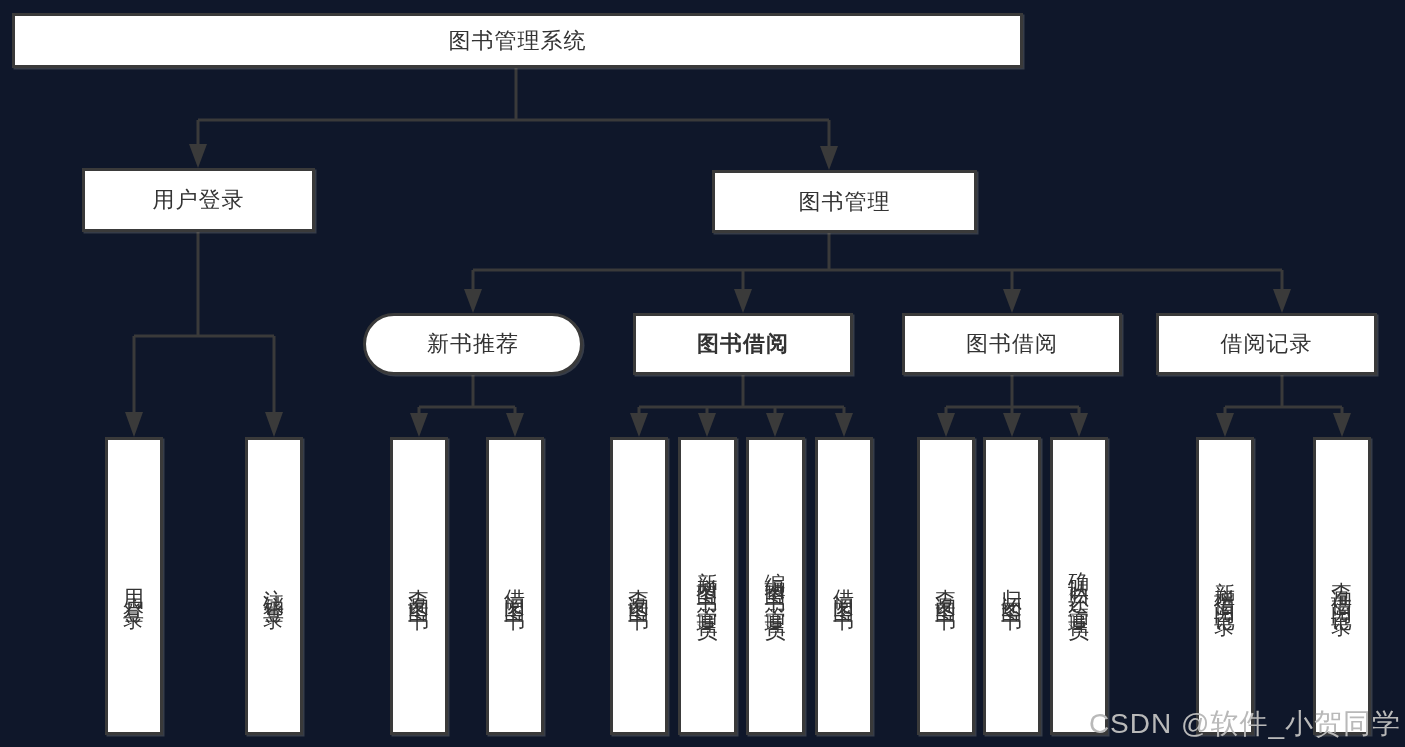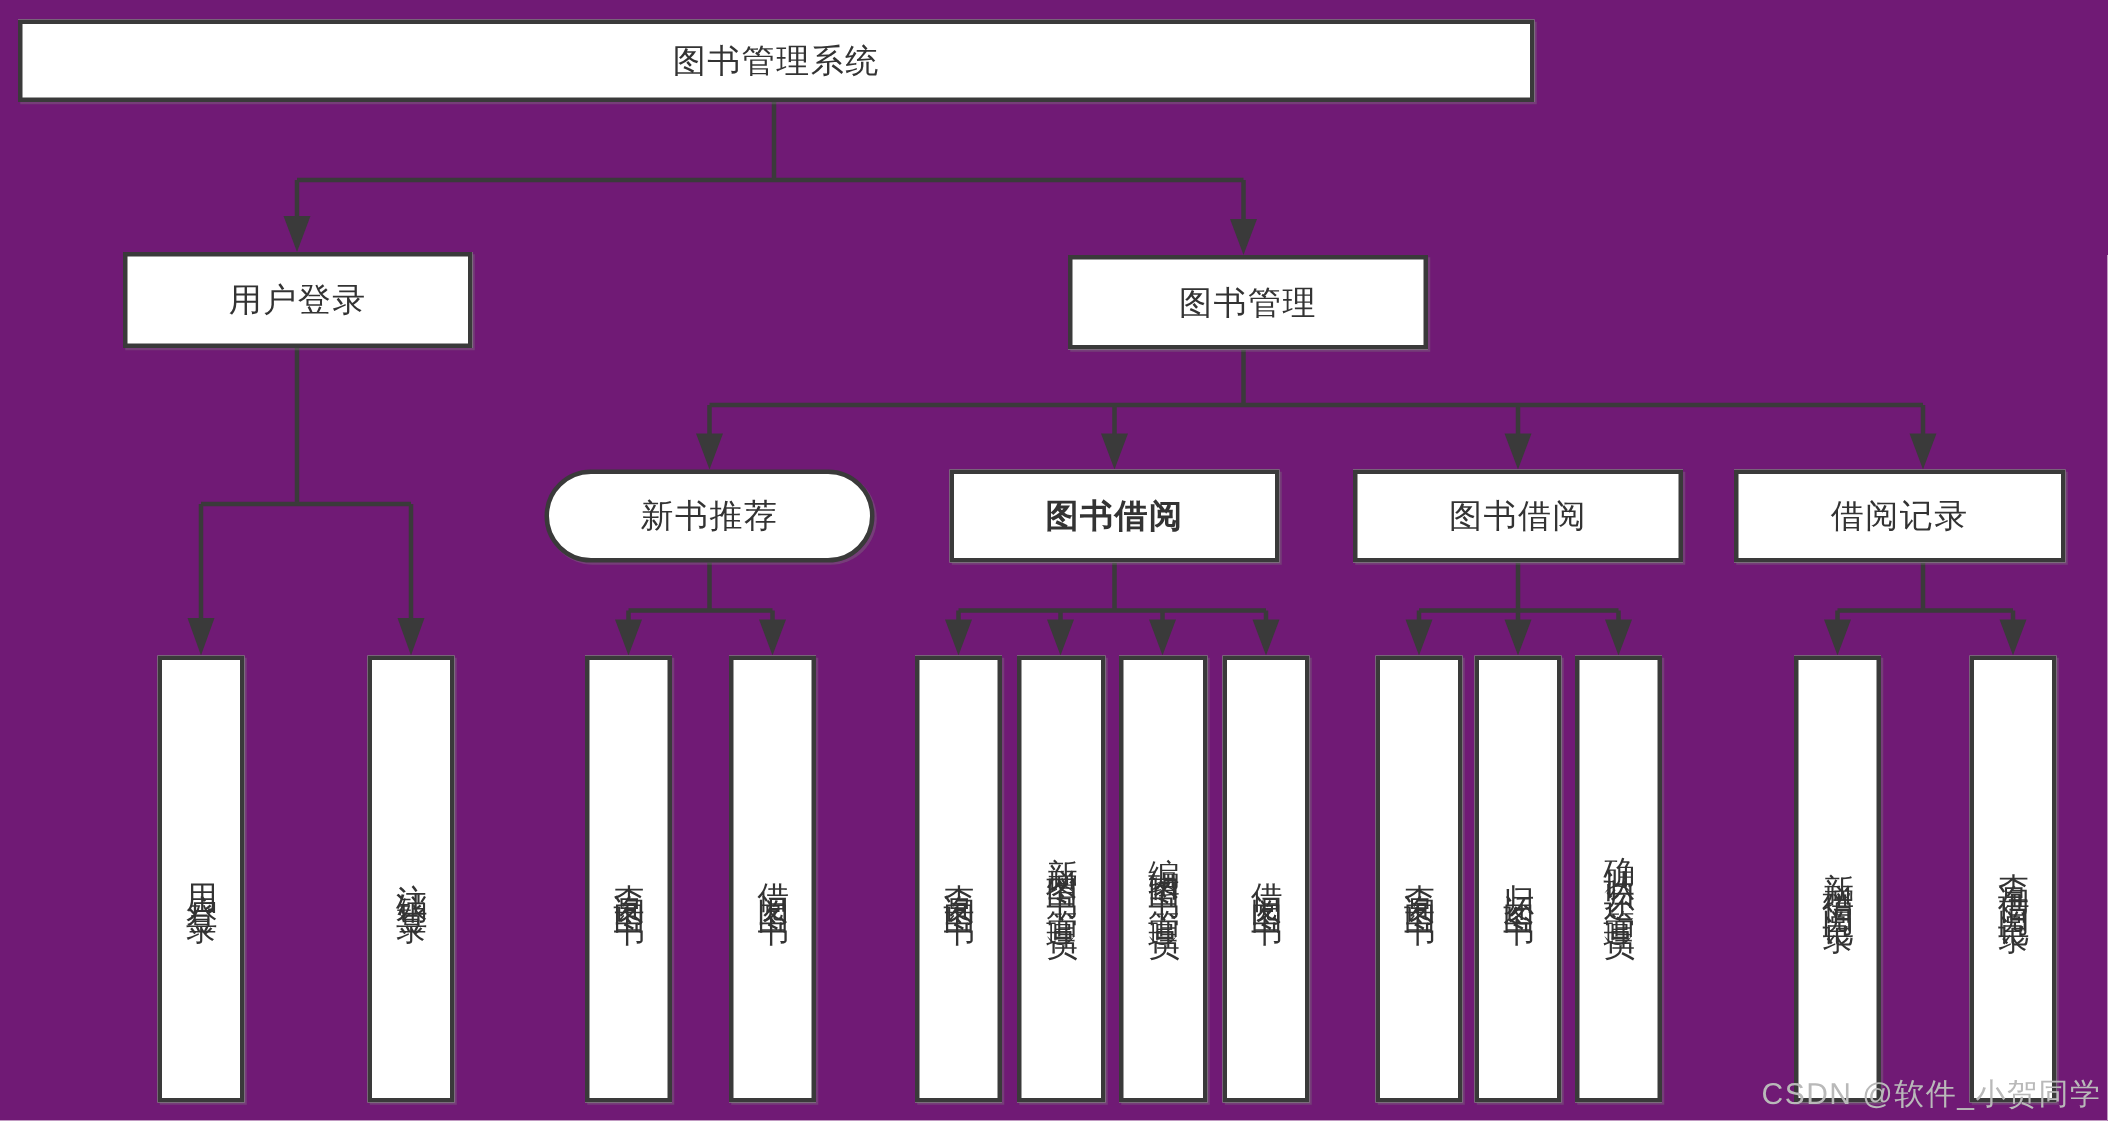--- a/index.html
+++ b/index.html
@@ -1,20 +1,20 @@
 <!DOCTYPE html>
 <html><head>
 <meta charset="utf-8">
 <style>
   html, body { margin: 0; padding: 0; background: #ffffff; }
   .canvas {
     position: relative;
     width: 1405px;
     height: 747px;
-    background: #701a75;
+    background: #0f172a;
     font-family: "Liberation Sans", "DejaVu Sans", sans-serif;
     overflow: hidden;
   }
   .connectors {
     position: absolute;
     left: 0; top: 0;
     width: 1405px; height: 747px;
   }
   .node {
     position: absolute;
@@ -36,21 +36,21 @@
     writing-mode: vertical-rl;
     text-orientation: mixed;
     font-size: 21px;
     letter-spacing: 7px;
     line-height: 1;
   }
   .watermark {
     position: absolute;
     right: 4px;
     bottom: 4px;
-    font-size: 20px;
+    font-size: 28px;
     color: #b9b9b9;
     letter-spacing: 1px;
     white-space: nowrap;
     text-align: center;
   }
 </style>
 </head>
 <body>
 
 <div class="canvas">
@@ -95,21 +95,21 @@
     </g>
   </svg>
 
   <div class="node" style="left:12px; top:13px; width:1011px; height:55px;">
     <span class="lbl">图书管理系统</span>
   </div>
 
   <div class="node" style="left:82px; top:168px; width:233px; height:64px;">
     <span class="lbl">用户登录</span>
   </div>
-  <div class="node" style="left:712px; top:170px; width:240px; height:63px;">
+  <div class="node" style="left:712px; top:170px; width:265px; height:63px;">
     <span class="lbl">图书管理</span>
   </div>
 
   <div class="node" style="left:363px; top:313px; width:220px; height:62px;border-radius:31px;">
     <span class="lbl">新书推荐</span>
   </div>
   <div class="node" style="left:633px; top:313px; width:220px; height:62px;font-weight:bold;">
     <span class="lbl">图书借阅</span>
   </div>
   <div class="node" style="left:902px; top:313px; width:220px; height:62px;">

